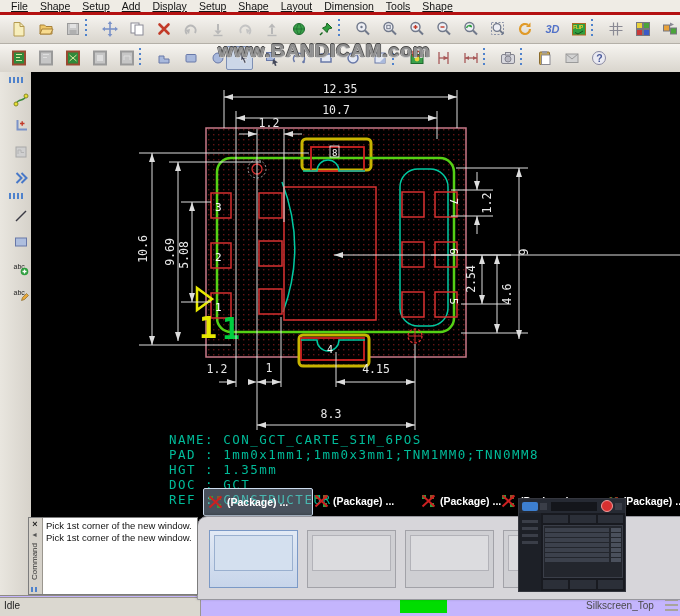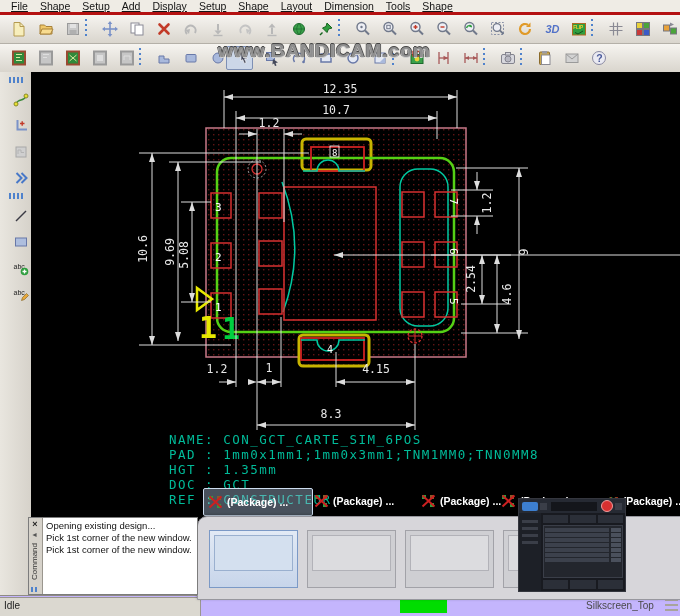--- a/index.html
+++ b/index.html
@@ -665,21 +665,20 @@
   </div>
 
   <div class="cmdwin">
     <div class="cmd-strip">
       <div class="cmd-close">×</div>
       <div class="cmd-arrow">◄</div>
       <div class="cmd-title">Command</div>
       <div class="cmd-dots"></div>
     </div>
     <div class="cmd-lines">
-      <div>Opening existing design...</div>
       <div>Pick 1st corner of the new window.</div>
       <div>Pick 1st corner of the new window.</div>
     </div>
   </div>
 
   <div class="bc">
     <div class="bc-title">
       <div class="bc-blue"></div>
       <div class="bc-sq"></div>
       <div class="bc-time"></div>

